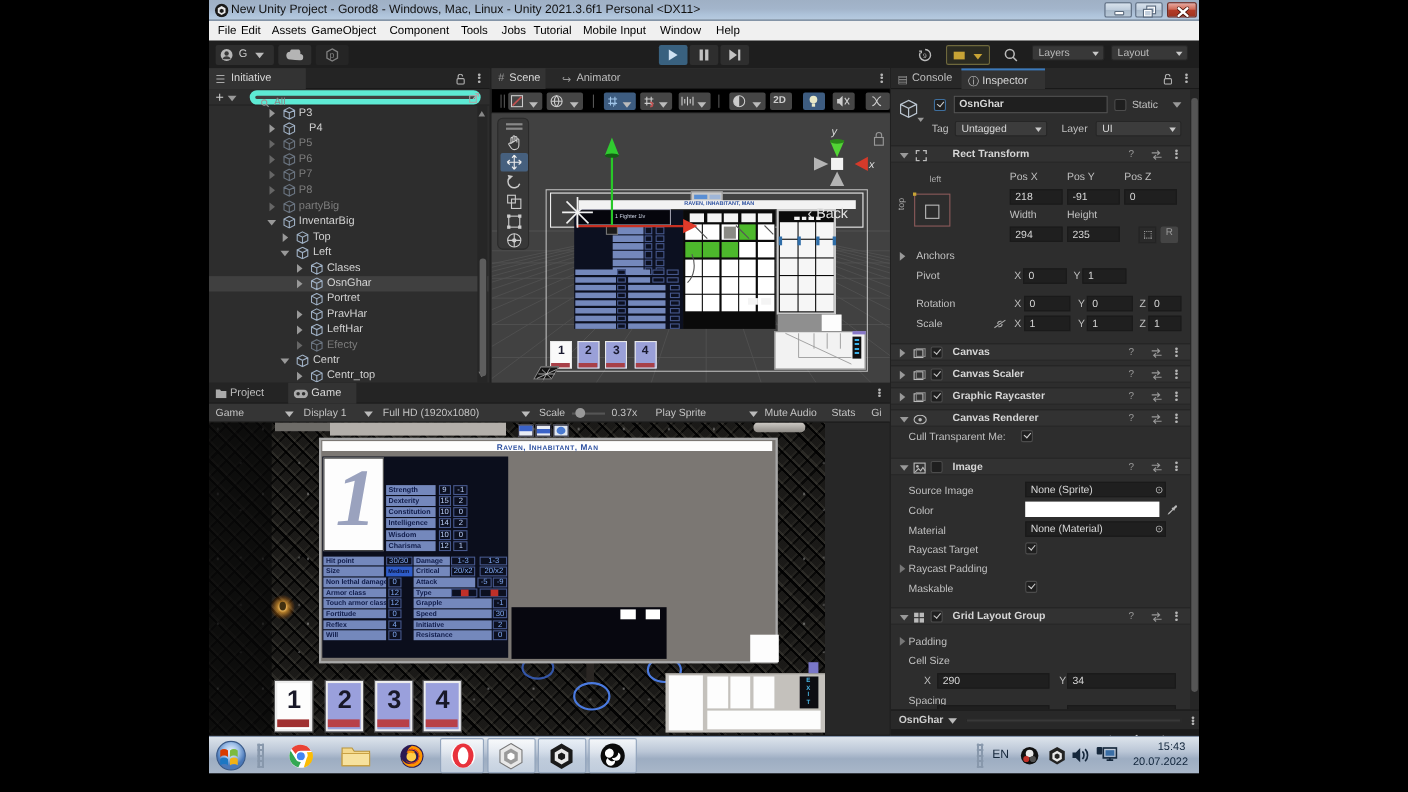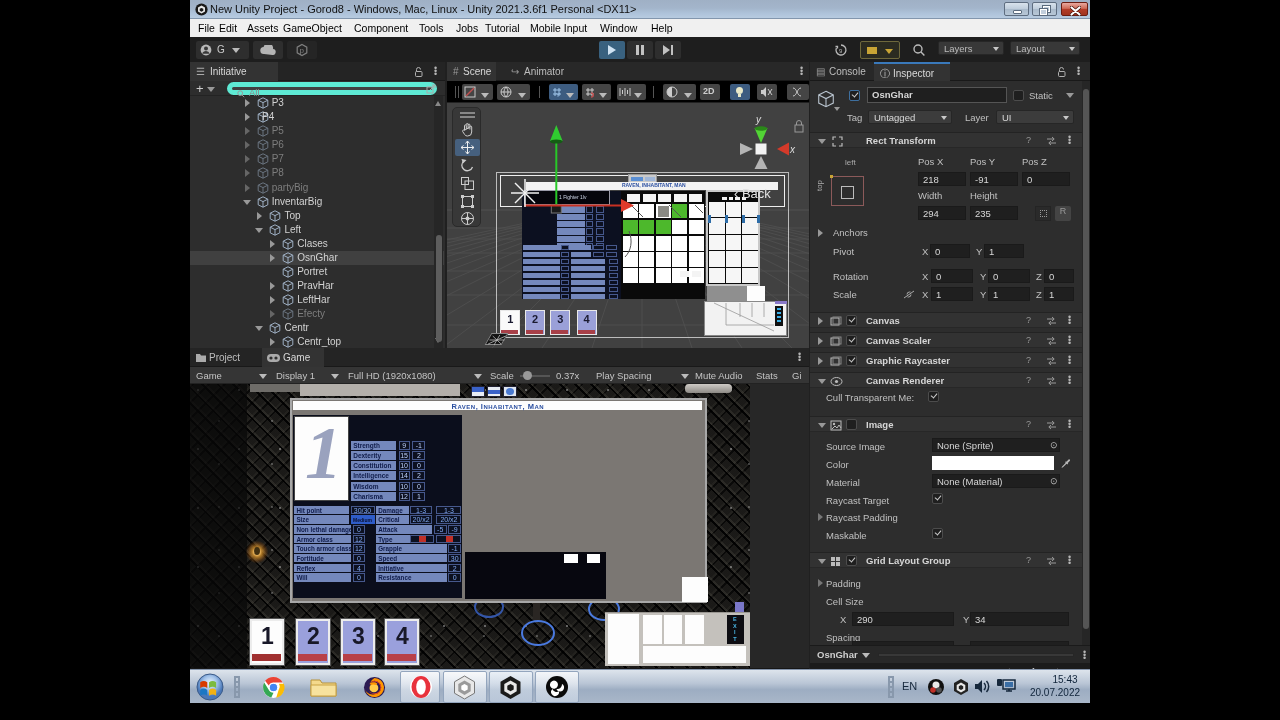--- a/index.html
+++ b/index.html
@@ -161,21 +161,21 @@
  <svg class="abs" style="left:66.7px;top:1px" width="12" height="12" viewBox="0 0 12 12">
             <path d="M6 .8L10.8 3.2v5.6L6 11.2 1.2 8.8V3.2z M1.2 3.2L6 5.6l4.8-2.4 M6 5.6v5.6" fill="none" stroke="#9fb0c4" stroke-width="1"></path>
           </svg>
  <span class="nm" style="left:81.7px">P3</span>
         </div>
         <div class="hrow" style="top:14.1px;">
           <div class="tri-r" style="left:54.7px;top:3px;border-left-color:#999"></div>
  <svg class="abs" style="left:66.7px;top:1px" width="12" height="12" viewBox="0 0 12 12">
             <path d="M6 .8L10.8 3.2v5.6L6 11.2 1.2 8.8V3.2z M1.2 3.2L6 5.6l4.8-2.4 M6 5.6v5.6" fill="none" stroke="#9fb0c4" stroke-width="1"></path>
           </svg>
- <span class="nm" style="left:72px">P4</span>
+ <span class="nm" style="left:91px">P4</span>
         </div>
         <div class="hrow dim" style="top:28.2px;">
           <div class="tri-r" style="left:54.7px;top:3px;border-left-color:#666"></div>
  <svg class="abs" style="left:66.7px;top:1px" width="12" height="12" viewBox="0 0 12 12">
             <path d="M6 .8L10.8 3.2v5.6L6 11.2 1.2 8.8V3.2z M1.2 3.2L6 5.6l4.8-2.4 M6 5.6v5.6" fill="none" stroke="#6a7480" stroke-width="1"></path>
           </svg>
  <span class="nm" style="left:81.7px">P5</span>
         </div>
         <div class="hrow dim" style="top:42.2px;">
           <div class="tri-r" style="left:54.7px;top:3px;border-left-color:#666"></div>
@@ -648,21 +648,21 @@
       <span class="abs" style="left:6px;top:3px">Game</span>
         <div class="tri-d" style="left:69px;top:7px;border-top-color:#bbb"></div>
       <span class="abs" style="left:86px;top:3px">Display 1</span>
         <div class="tri-d" style="left:141px;top:7px;border-top-color:#bbb"></div>
       <span class="abs" style="left:158px;top:3px">Full HD (1920x1080)</span>
         <div class="tri-d" style="left:284px;top:7px;border-top-color:#bbb"></div>
       <span class="abs" style="left:300px;top:3px">Scale</span>
       <div class="abs" style="left:330px;top:8px;width:30px;height:2px;background:#555"></div>
         <div class="abs" style="left:333px;top:4px;width:9px;height:9px;border-radius:50%;background:#999"></div>
       <span class="abs" style="left:366px;top:3px">0.37x</span>
-      <span class="abs" style="left:406px;top:3px">Play Spacing</span>
+      <span class="abs" style="left:406px;top:3px">Play Sprite</span>
         <div class="tri-d" style="left:491px;top:7px;border-top-color:#bbb"></div>
       <span class="abs" style="left:505px;top:3px">Mute Audio</span>
       <span class="abs" style="left:566px;top:3px">Stats</span>
       <span class="abs" style="left:602px;top:3px">Gi</span>
     </div>
     <div id="gview" class="abs" style="left:0;top:36px;width:619px;height:285px;background:#141414;overflow:hidden">
         <div class="abs" style="left:0px;top:0;width:560px;height:285px;background-color:#232220;background-image:radial-gradient(circle at 8px 6px,rgba(255,255,255,.34) 0 .8px,transparent 1.3px),radial-gradient(circle at 29px 37px,rgba(255,255,255,.25) 0 .7px,transparent 1.2px),repeating-linear-gradient(45deg,rgba(0,0,0,.9) 0 2px,rgba(58,56,50,.45) 2px 4px,rgba(20,19,17,.35) 4px 11px),repeating-linear-gradient(-45deg,rgba(0,0,0,.85) 0 2px,rgba(52,50,44,.4) 2px 4px,rgba(20,19,17,.3) 4px 11px);background-size:41px 59px,53px 43px,auto,auto"></div>
         <div class="abs" style="left:0;top:0;width:57px;height:285px;background:rgba(8,8,8,.72)"></div>
         <div class="abs" style="left:560px;top:0;width:59px;height:285px;background:#272727"></div>
         <div class="abs" style="left:110px;top:0;width:160px;height:12px;background:#b3afaa"></div>

